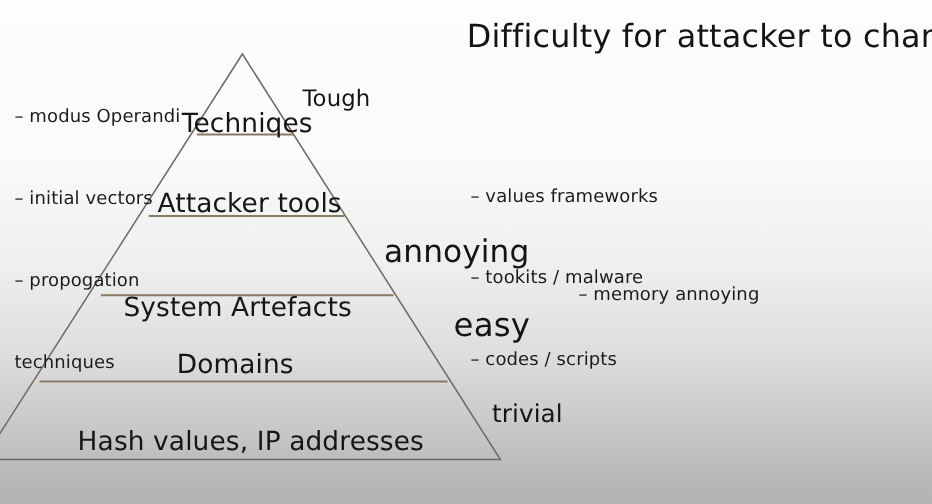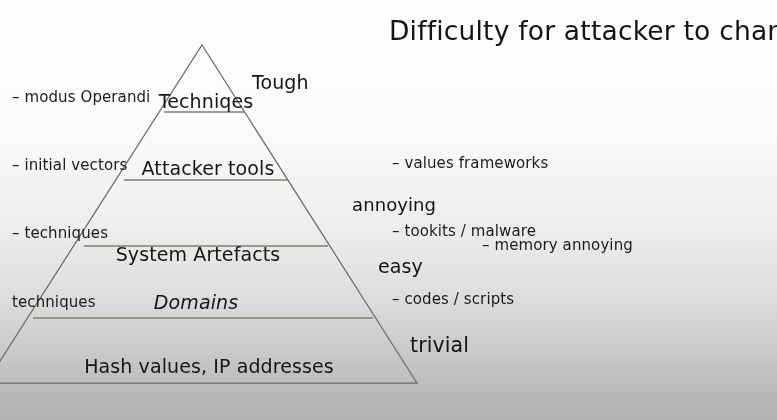--- a/index.html
+++ b/index.html
@@ -46,21 +46,21 @@
 
   #diagram-title {
     left: 389px;
     top: 14px;
     font-size: 26.5px;
     color: #141414;
     letter-spacing: .2px;
   }
 
   .tier-label {
-    font-size: 19px;
+    font-size: 22px;
     color: #161616;
     text-align: center;
     transform: translateX(-50%);
   }
 
   .difficulty-label {
     font-size: 19px;
     color: #141414;
   }
 
@@ -91,37 +91,37 @@
   </svg>
 
   <div class="txt" id="diagram-title">Difficulty for attacker to change</div>
 
   <div class="txt tier-label" style="left:206px; top:89px;">Techniqes</div>
 
   <div class="txt tier-label" style="left:208px; top:156px;">Attacker tools</div>
 
   <div class="txt tier-label" style="left:198px; top:222px;margin-top:20px;">System Artefacts</div>
 
-  <div class="txt tier-label" style="left:196px; top:290px;font-style:italic;">Domains</div>
+  <div class="txt tier-label" style="left:196px; top:290px;">Domains</div>
 
   <div class="txt tier-label" style="left:209px; top:354px;">Hash values, IP addresses</div>
 
   <div class="txt difficulty-label" style="left:252px; top:70px;">Tough</div>
 
 
-  <div class="txt difficulty-label" style="left:320px; top:193px; font-size:18px;margin-left:32px;">annoying</div>
+  <div class="txt difficulty-label" style="left:320px; top:193px; font-size:26px;">annoying</div>
 
-  <div class="txt difficulty-label" style="left:378px; top:254px; font-size:19px;text-align:right;">easy</div>
+  <div class="txt difficulty-label" style="left:378px; top:254px; font-size:27px;text-align:right;">easy</div>
 
   <div class="txt difficulty-label" style="left:410px; top:332px; font-size:20.5px;">trivial</div>
 
   <div class="txt note-list" id="left-notes">
     <span class="note-line">– modus Operandi</span>
     <span class="note-line">– initial vectors</span>
-    <span class="note-line">– techniques</span>
+    <span class="note-line">– propogation</span>
     <span class="note-line">techniques</span>
   </div>
 
   <div class="txt note-list" id="notes-tools">
     <span class="note-line">– values frameworks</span>
     <span class="note-line">– tookits / malware</span>
     <span class="note-line">– codes / scripts</span>
   </div>
 
   <div class="txt note-list" id="notes-artefacts">

